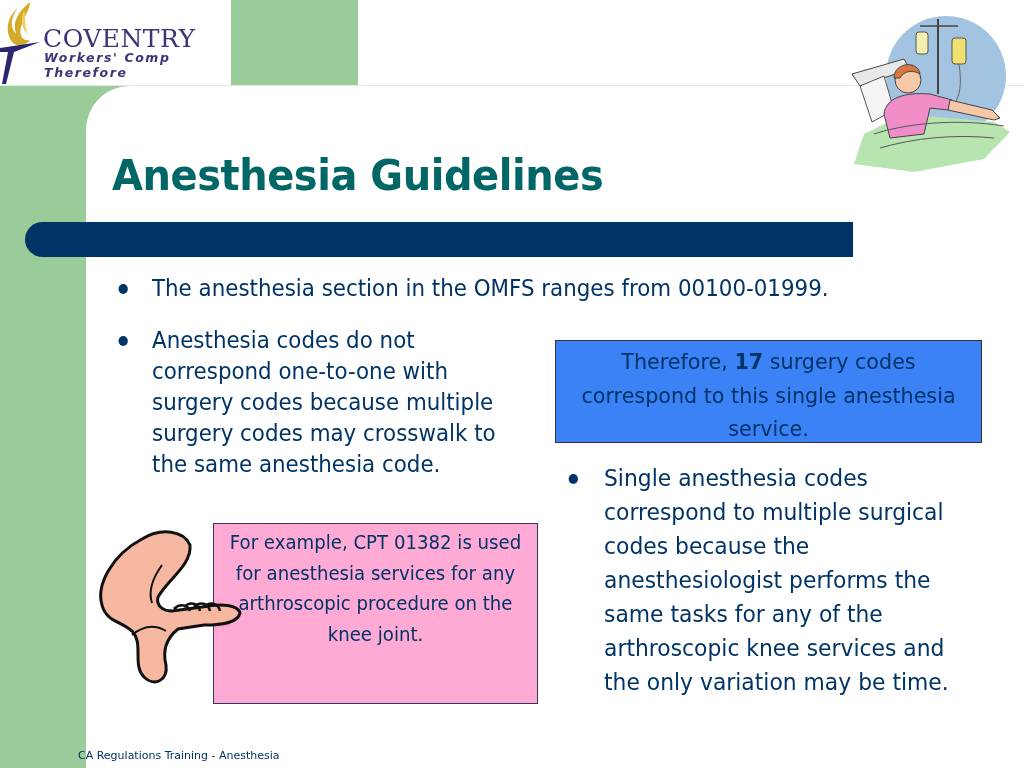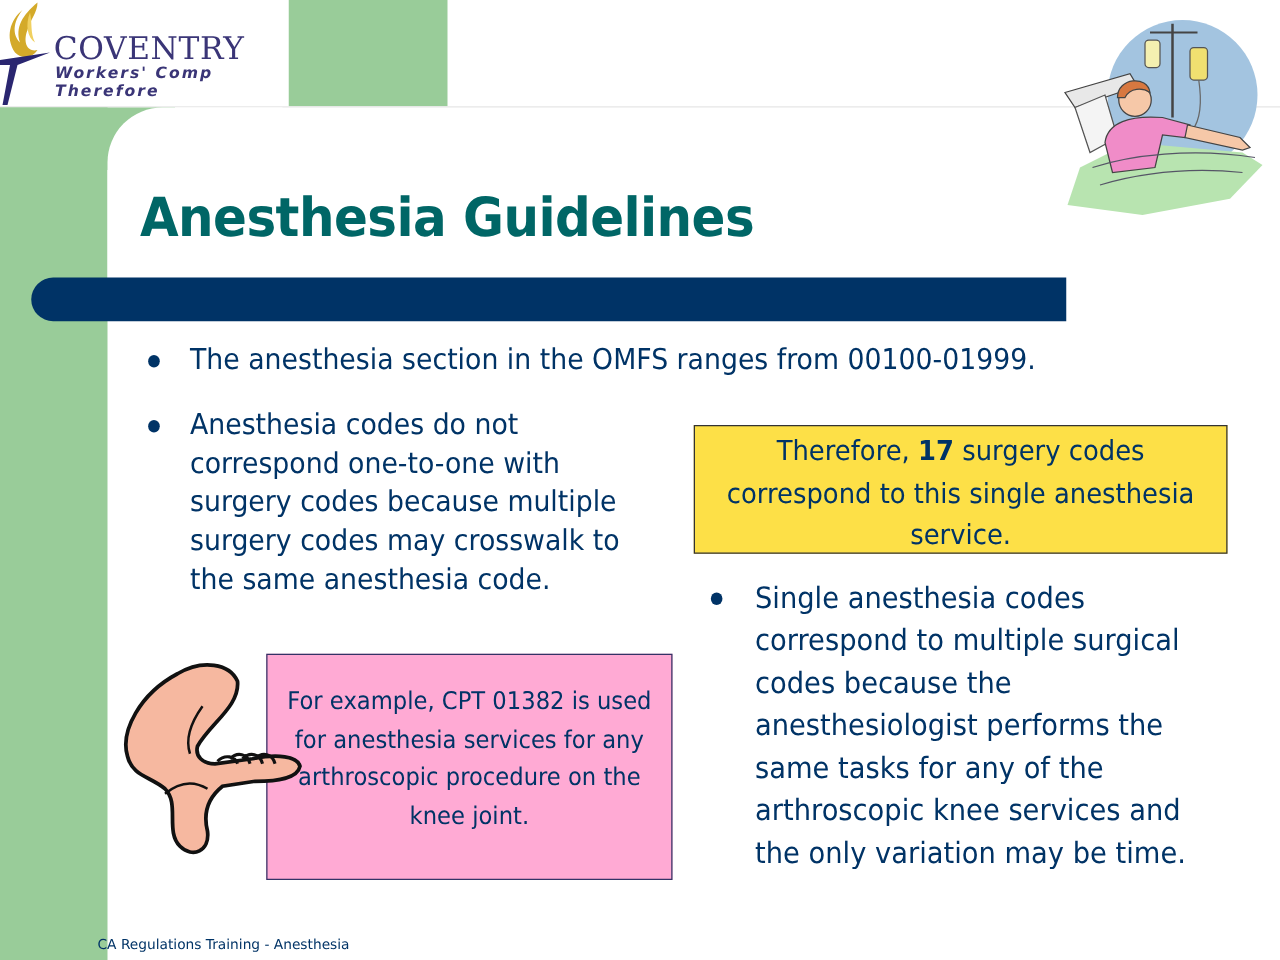--- a/index.html
+++ b/index.html
@@ -23,24 +23,24 @@
 
   #title-bar { position: absolute; left: 25px; top: 222px; width: 828px; height: 35px; background: #003366; border-radius: 18px 0 0 18px; }
 
   .bullet { position: absolute; font-size: 23px; line-height: 31px; color: #003366; transform: scaleX(0.93); transform-origin: left top; }
   .bullet .dot { position: absolute; left: -36px; top: 11px; width: 10px; height: 10px; border-radius: 50%; background: #003366; }
   #bullet-1 { left: 152px; top: 273px; white-space: nowrap; }
   #bullet-2 { left: 152px; top: 325px; width: 390px; }
   #bullet-3 { left: 604px; top: 461px; width: 410px; font-size: 23.5px; line-height: 34px; }
   #bullet-3 .dot { top: 13px; left: -38px; }
 
-  #note-box-yellow { position: absolute; left: 555px; top: 340px; width: 427px; height: 103px; background: #fde047; border: 1px solid #333333; text-align: center; padding-top: 4px; }
+  #note-box-yellow { position: absolute; left: 555px; top: 340px; width: 427px; height: 103px; background: #3b82f6; border: 1px solid #333333; text-align: center; padding-top: 4px; }
   #note-box-yellow .txt { font-size: 22px; line-height: 33.5px; color: #003366; transform: scaleX(0.94); }
 
-  #note-box-pink { position: absolute; left: 213px; top: 523px; width: 325px; height: 181px; background: #ffaad4; border: 1px solid #333366; text-align: center; padding-top: 22px; }
+  #note-box-pink { position: absolute; left: 213px; top: 523px; width: 325px; height: 181px; background: #ffaad4; border: 1px solid #333366; text-align: center; padding-top: 4px; }
   #note-box-pink .txt { font-size: 19.5px; line-height: 30.5px; color: #003366; transform: scaleX(0.93); }
 
   #hand-art { position: absolute; left: 92px; top: 525px; width: 170px; height: 165px; }
 
   #footer-left { position: absolute; left: 78px; top: 749px; font-size: 11px; color: #003366; }
   #footer-right { position: absolute; left: 915px; top: 750px; font-size: 15px; color: #003366; margin-top: 36px; }
 </style>
 </head>
 <body>
 

